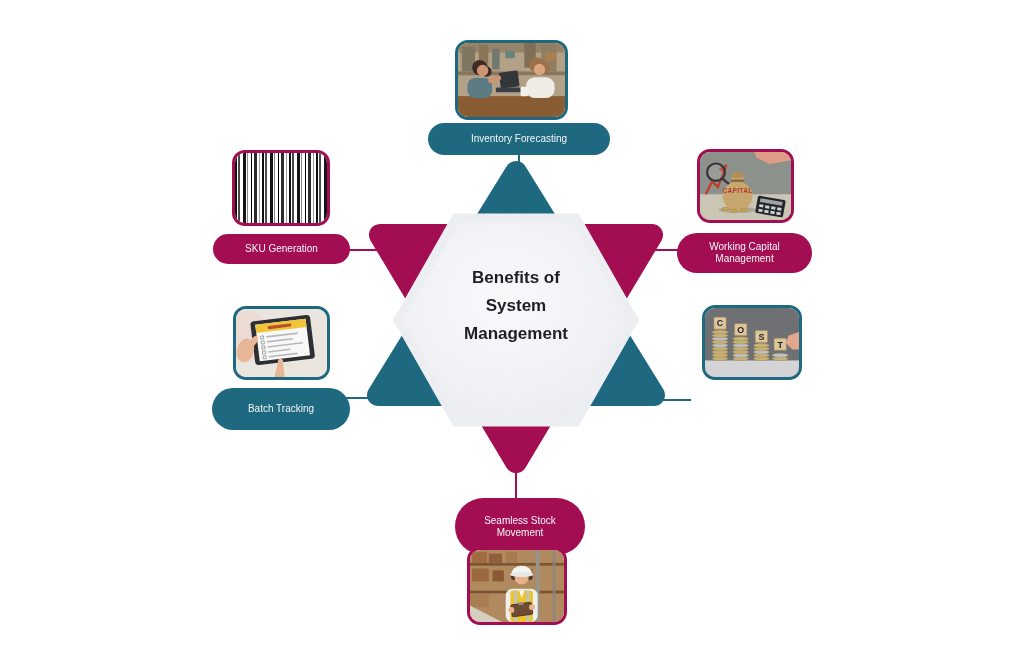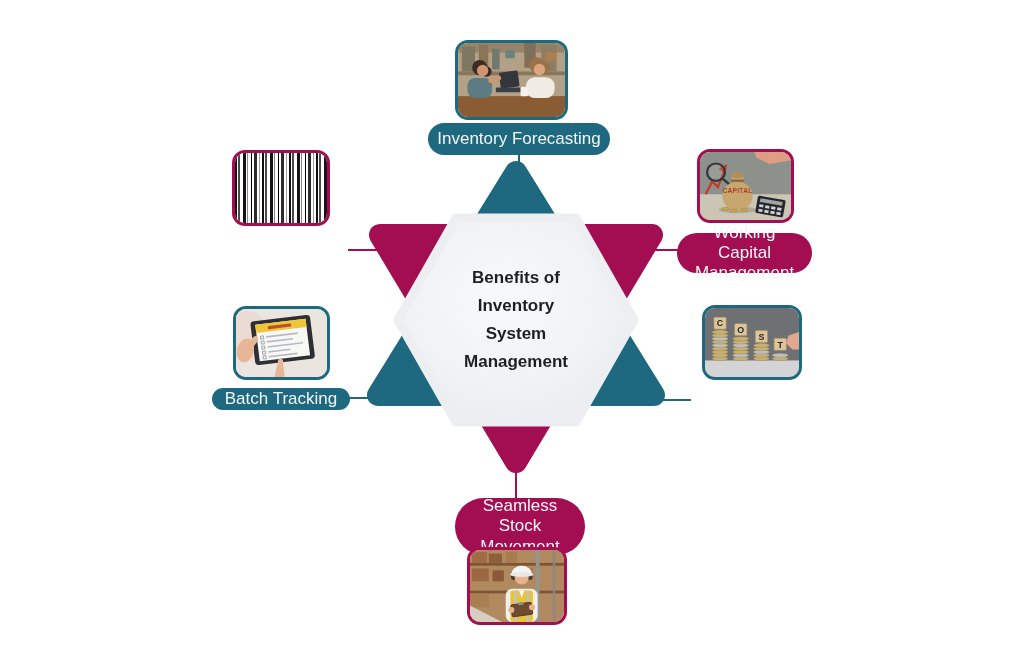--- a/index.html
+++ b/index.html
@@ -7,21 +7,21 @@
   }
   html,body{margin:0;padding:0;}
   body{font-family:"Liberation Sans","DejaVu Sans",sans-serif;background:#ffffff;}
   .canvas{position:relative;width:1024px;height:647px;background:#ffffff;overflow:hidden;}
   .layer{position:absolute;left:0;top:0;}
   .fill-teal{fill:var(--teal);stroke:var(--teal);}
   .fill-maroon{fill:var(--maroon);stroke:var(--maroon);}
   .stroke-teal{stroke:var(--teal);stroke-width:2;}
   .stroke-maroon{stroke:var(--maroon);stroke-width:2;}
   .pill{position:absolute;display:flex;align-items:center;justify-content:center;text-align:center;
-        border-radius:999px;color:var(--pill-text);font-size:17px;line-height:1.18;padding:2px 8px;box-sizing:border-box;}
+        border-radius:999px;color:var(--pill-text);font-size:10px;line-height:1.18;padding:2px 8px;box-sizing:border-box;}
   .pill.teal{background:var(--teal);}
   .pill.maroon{background:var(--maroon);}
   .imgcard{position:absolute;border-radius:13px;overflow:hidden;box-sizing:border-box;background:#fff;}
   .imgcard.teal{border:3px solid var(--teal);}
   .imgcard.maroon{border:3px solid var(--maroon);}
   .imgcard svg{display:block;width:100%;height:100%;}
   .barcode-fill{width:100%;height:100%;background:
      repeating-linear-gradient(90deg,#101010 0 2px,#ffffff 2px 3px,#4a4a4a 3px 5px,#ffffff 5px 8px,
        #151515 8px 11px,#ffffff 11px 12px,#8a8a8a 12px 13px,#ffffff 13px 16px,#000000 16px 17px,
        #ffffff 17px 19px,#2c2c2c 19px 22px,#ffffff 22px 24px,#9c9c9c 24px 25px,#ffffff 25px 27px);}
@@ -48,21 +48,20 @@
     <line x1="644" y1="400" x2="691" y2="400" class="stroke-teal"></line>
     <line x1="346" y1="398" x2="384" y2="398" class="stroke-teal"></line>
     <line x1="516" y1="462" x2="516" y2="500" class="stroke-maroon"></line>
     <polygon points="516,172 378,395 654,395" class="fill-teal" stroke-width="22" stroke-linejoin="round"></polygon>
     <polygon points="380,235 652,235 516,462" class="fill-maroon" stroke-width="22" stroke-linejoin="round"></polygon>
     <polygon points="456,218 576,218 634,320 576,422 456,422 398,320" fill="url(#hexGrad)" stroke="#eceef1" stroke-width="9" stroke-linejoin="round"></polygon>
   </svg>
 
   <div class="center-title">
     <div>Benefits of</div>
-    <div>Inventory</div>
     <div>System</div>
     <div>Management</div>
   </div>
 
   <div class="imgcard teal" style="left:455px;top:40px;width:113px;height:80px;">
     <svg viewBox="0 0 113 78" preserveAspectRatio="none">
       <rect width="113" height="78" fill="#b3a187"></rect>
       <g opacity="0.75">
         <rect x="0" y="0" width="113" height="10" fill="#8c7a5e"></rect>
         <rect x="4" y="4" width="14" height="26" fill="#6f6a57"></rect>
@@ -94,20 +93,23 @@
         <rect x="66" y="46" width="8" height="10" rx="1.5" fill="#f4f2ee"></rect>
       </g>
     </svg>
   </div>
   <div class="pill teal" style="left:428px;top:123px;width:182px;height:32px;">
     <span>Inventory Forecasting</span>
   </div>
 
   <div class="imgcard maroon" style="left:232px;top:150px;width:98px;height:76px;">
     <div class="barcode-fill"></div>
+  </div>
+  <div class="pill maroon" style="left:213px;top:234px;width:137px;height:30px;">
+    <span>SKU Generation</span>
   </div>
 
   <div class="imgcard maroon" style="left:697px;top:149px;width:97px;height:74px;">
     <svg viewBox="0 0 97 74" preserveAspectRatio="none">
       <rect width="97" height="74" fill="#8d918b"></rect>
       <rect x="0" y="46" width="97" height="28" fill="#cbc5b6"></rect>
       <ellipse cx="40" cy="63" rx="20" ry="3.5" fill="#9d9787" opacity="0.6"></ellipse>
       <g>
         <polyline points="6,46 13,32 19,38 27,18" fill="none" stroke="#c23a2b" stroke-width="2.4"></polyline>
         <polygon points="29,13 20,18 27,25" fill="#c23a2b"></polygon>
@@ -218,21 +220,21 @@
         </g>
       </g>
       <g fill="#e7b697">
         <ellipse cx="10" cy="45" rx="9" ry="13" transform="rotate(14 10 45)"></ellipse>
         <ellipse cx="19" cy="35" rx="3.5" ry="6.5" transform="rotate(32 19 35)"></ellipse>
         <polygon points="41,74 45,56 50,58 52,74"></polygon>
         <circle cx="47.5" cy="57" r="2.8"></circle>
       </g>
     </svg>
   </div>
-  <div class="pill teal" style="left:212px;top:388px;width:138px;height:22px;">
+  <div class="pill teal" style="left:212px;top:388px;width:138px;height:42px;">
     <span>Batch Tracking</span>
   </div>
 
   <div class="pill maroon" style="left:455px;top:498px;width:130px;height:57px;">
     <span>Seamless Stock Movement</span>
   </div>
   <div class="imgcard maroon" style="left:467px;top:547px;width:100px;height:78px;">
     <svg viewBox="0 0 100 78" preserveAspectRatio="none">
       <rect width="100" height="78" fill="#b1895f"></rect>
       <g>

